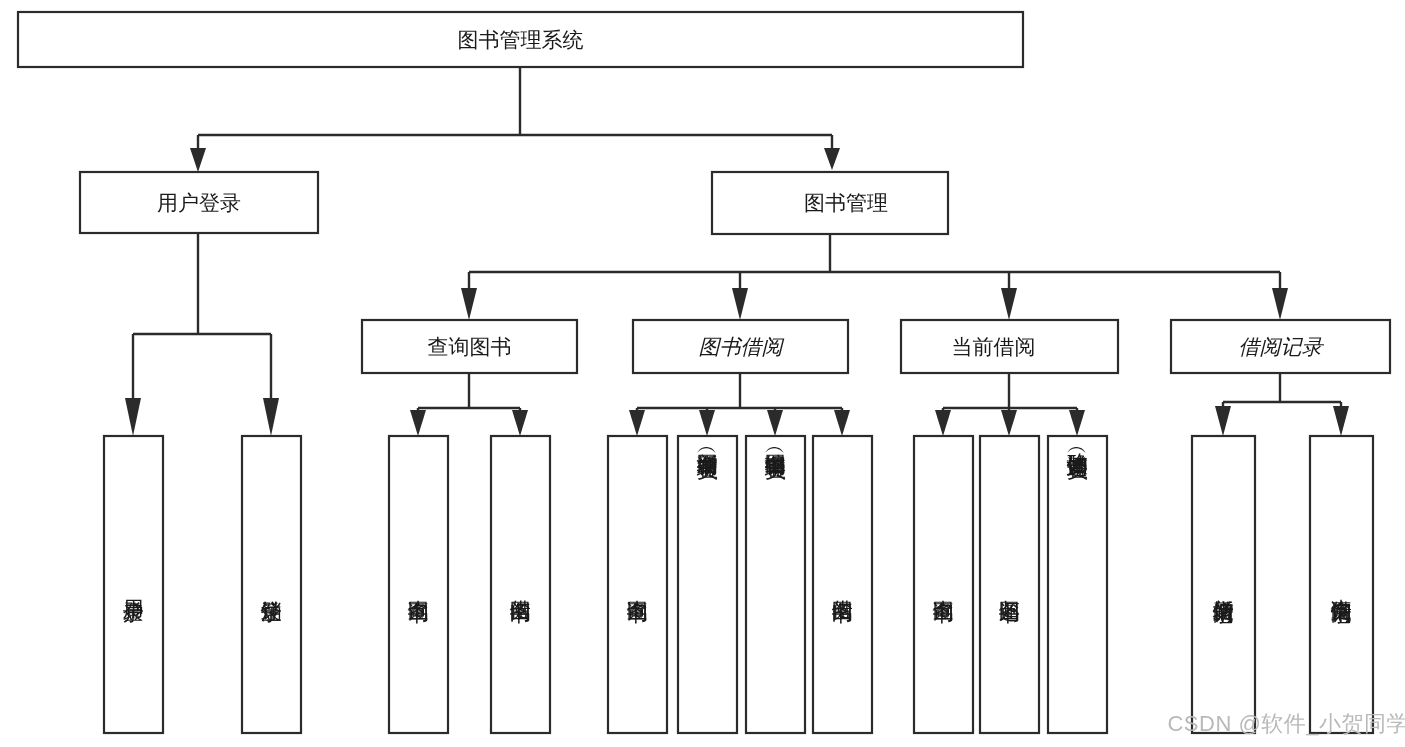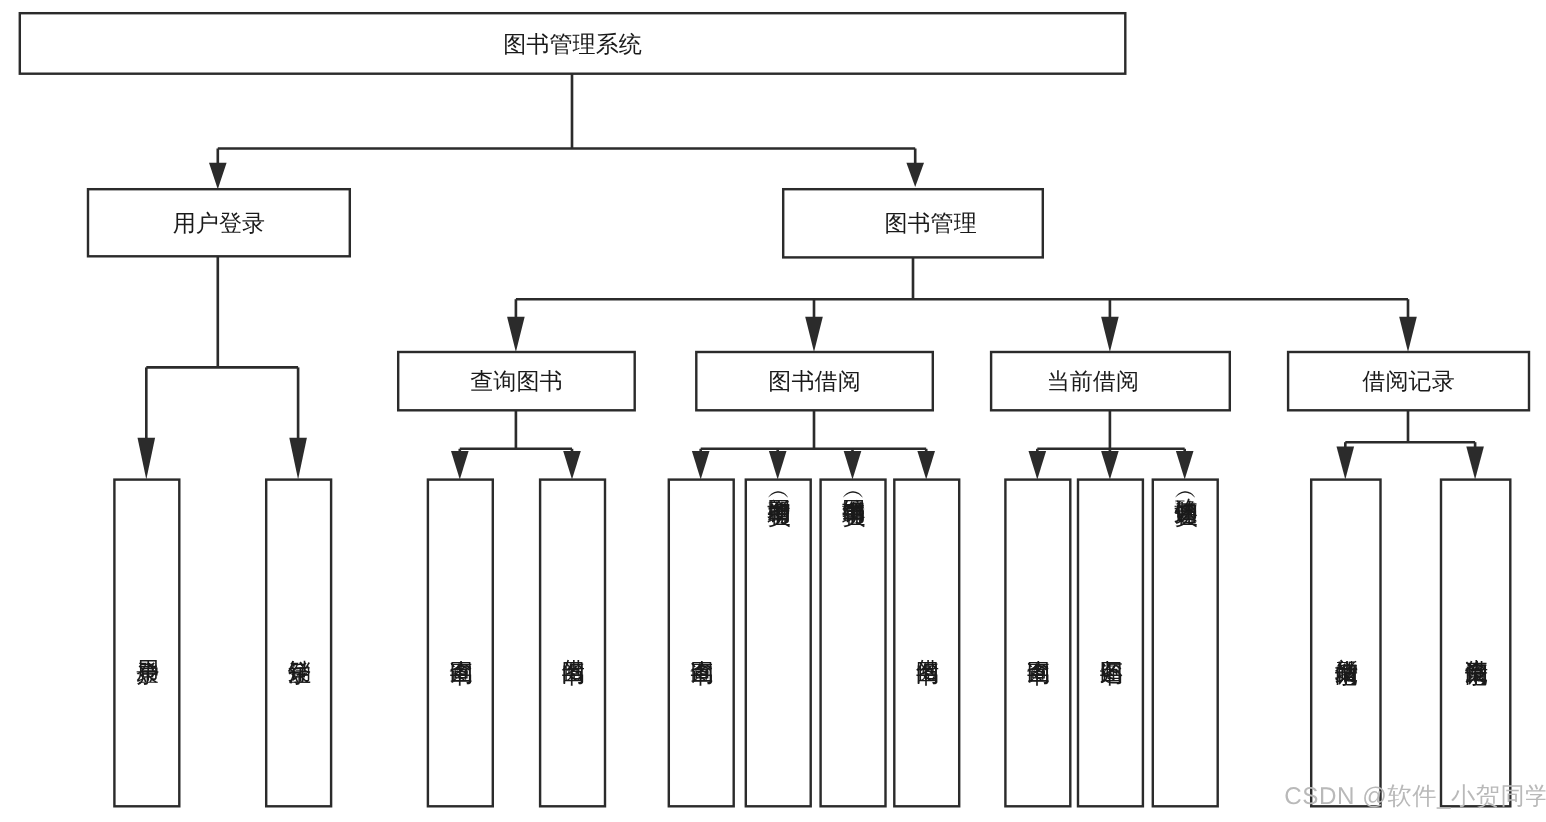--- a/index.html
+++ b/index.html
@@ -200,29 +200,29 @@
   </div>
 
   <div class="hlabel-wrap" style="left:712px; top:172px; width:236px; height:62px;margin-left:16px;">
     <span class="hlabel-text">图书管理</span>
   </div>
 
   <div class="hlabel-wrap" style="left:362px; top:320px; width:215px; height:53px;">
     <span class="hlabel-text">查询图书</span>
   </div>
 
-  <div class="hlabel-wrap" style="left:633px; top:320px; width:215px; height:53px;">
+  <div class="hlabel-wrap" style="left:633px; top:320px; width:215px; height:53px;font-style:italic;">
     <span class="hlabel-text">图书借阅</span>
   </div>
 
   <div class="hlabel-wrap" style="left:901px; top:320px; width:185px; height:53px;text-align:right;">
     <span class="hlabel-text">当前借阅</span>
   </div>
 
-  <div class="hlabel-wrap" style="left:1171px; top:320px; width:219px; height:53px;">
+  <div class="hlabel-wrap" style="left:1171px; top:320px; width:219px; height:53px;font-style:italic;">
     <span class="hlabel-text">借阅记录</span>
   </div>
 
   <div class="vlabel-wrap" style="left:104px; top:436px; width:59px; height:297px;">
     <span class="vlabel-text">用户登录</span>
   </div>
   <div class="vlabel-wrap" style="left:242px; top:436px; width:59px; height:297px;">
     <span class="vlabel-text">注销登录</span>
   </div>
 

